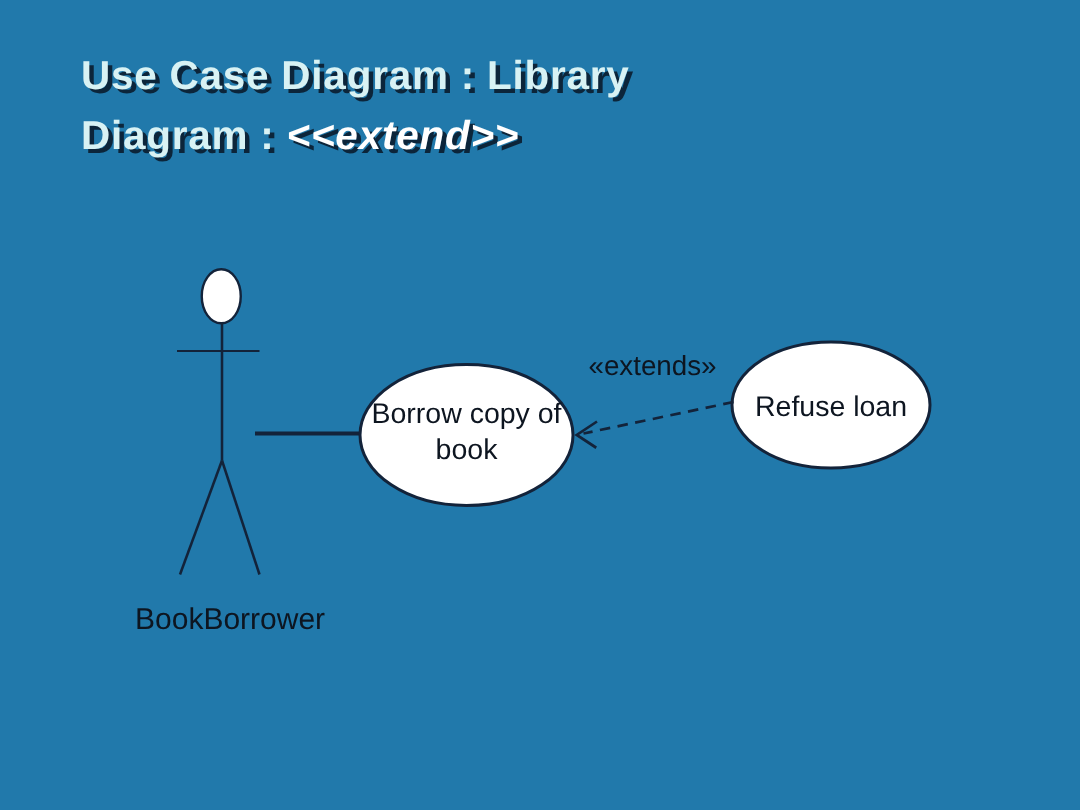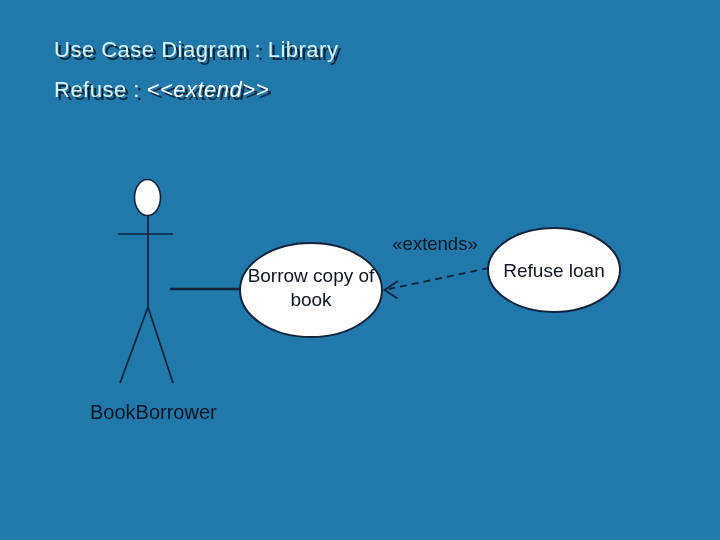--- a/index.html
+++ b/index.html
@@ -10,22 +10,22 @@
   }
   .slide {
     position: relative;
     width: 720px; height: 540px;
     background: #2179AB;
   }
   .title {
     position: absolute;
     left: 54px; top: 30px;
     width: 600px;
-    font-weight: normal;
-    font-size: 22px;
+    font-weight: bold;
+    font-size: 27px;
     line-height: 40px;
     letter-spacing: 0.5px;
     color: #D8F2F4;
     text-shadow: 3px 3px 0 rgba(8, 22, 38, 0.85);
   }
   .title .t-line { display: block; }
   .title .hl {
     color: #ffffff;
     font-style: italic;
   }
@@ -38,21 +38,21 @@
     fill: #0D1520;
   }
 </style>
 </head>
 <body>
 
 <div class="slide">
 
   <div class="title">
     <span class="t-line">Use Case Diagram : Library</span>
-    <span class="t-line"><span>Refuse : </span><span class="hl">&lt;&lt;extend&gt;&gt;</span></span>
+    <span class="t-line"><span>Diagram : </span><span class="hl">&lt;&lt;extend&gt;&gt;</span></span>
   </div>
 
   <svg class="diagram" width="720" height="540" viewBox="0 0 720 540">
 
     <g stroke="#13233A" fill="none" stroke-width="1.7">
       <ellipse cx="147.5" cy="197.5" rx="13" ry="18" fill="#FFFFFF" stroke-width="1.6"></ellipse>
       <line x1="148" y1="215.5" x2="148" y2="307"></line>
       <line x1="118" y1="234" x2="173" y2="234" stroke-width="1.4"></line>
       <line x1="148" y1="307" x2="120" y2="383"></line>
       <line x1="148" y1="307" x2="173" y2="383"></line>

